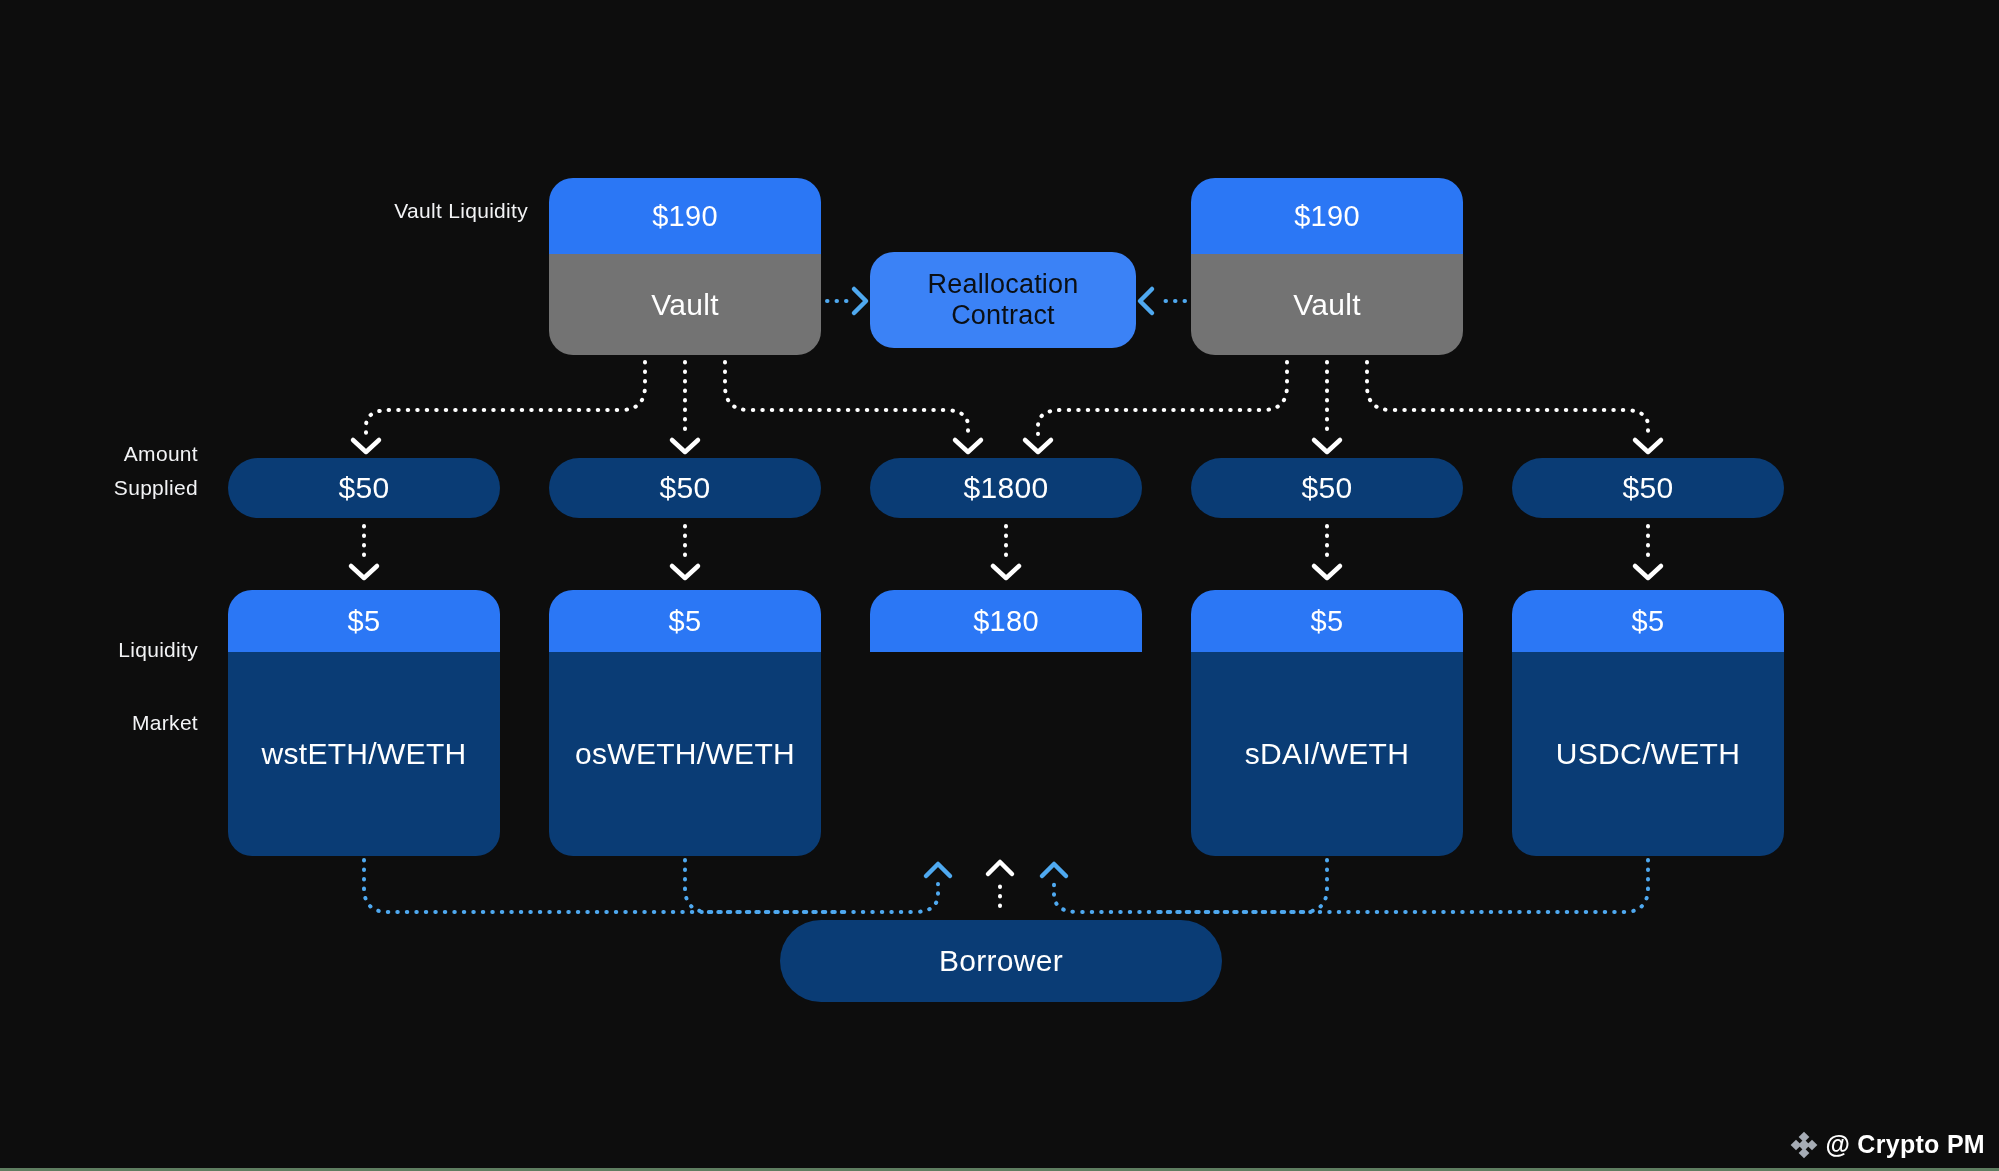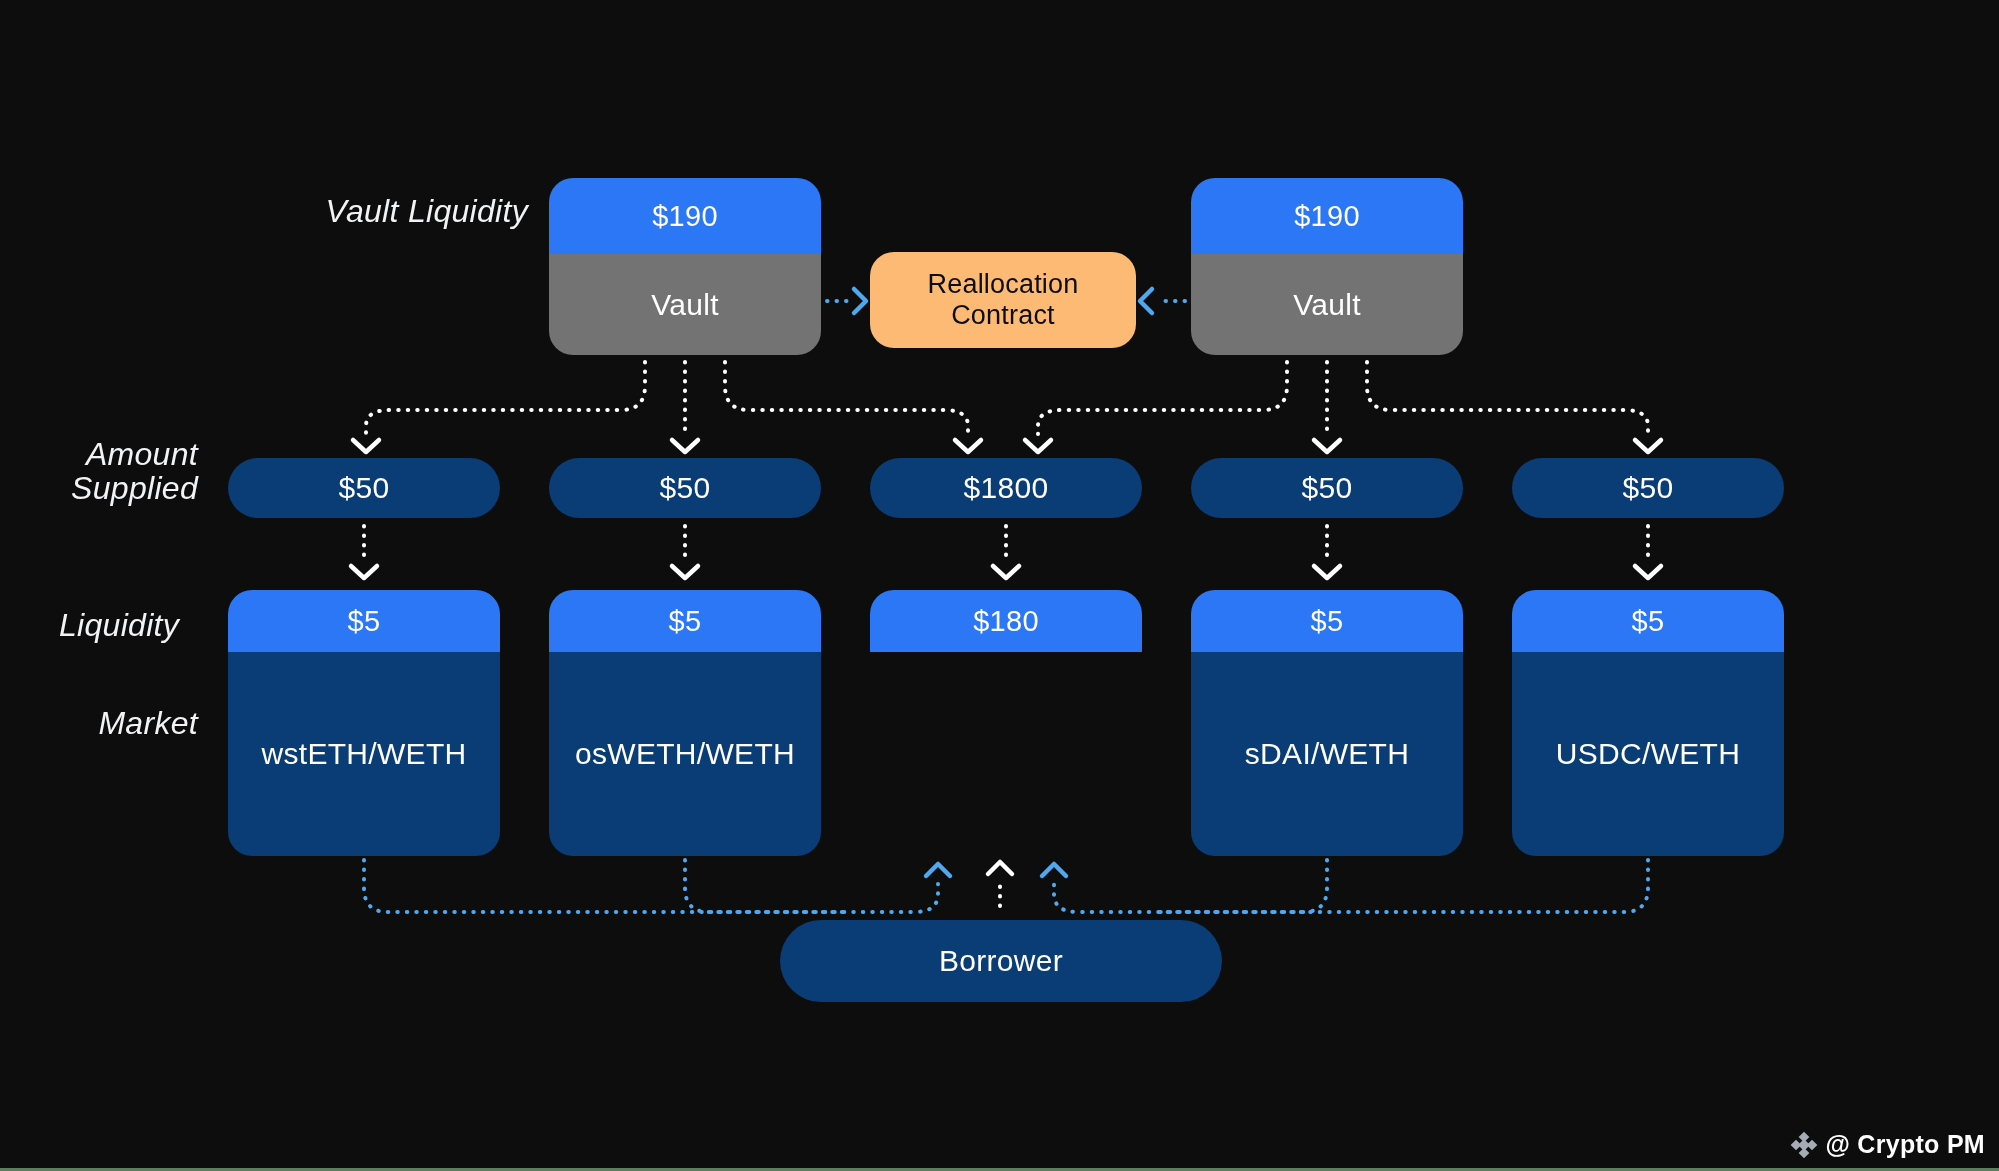--- a/index.html
+++ b/index.html
@@ -7,25 +7,25 @@
     position:relative;width:1999px;height:1171px;
     background:#0D0D0D;overflow:hidden;
     font-family:"Liberation Sans",sans-serif;
     color:#FFFFFF;
   }
   .conn{position:absolute;left:0;top:0;pointer-events:none;}
 
   
   .side-label{
     position:absolute;text-align:right;color:#F2F3F5;
-    font-size:32px;line-height:34px;letter-spacing:.3px;font-weight:400;font-style:italic;
+    font-size:21px;line-height:34px;letter-spacing:.3px;font-weight:400;
   }
   .lbl-vault-liquidity{left:300px;top:194px;width:228px;}
   .lbl-amount{left:40px;top:437px;width:158px;}
-  .lbl-liquidity{left:40px;top:608px;width:158px;text-align:center;}
+  .lbl-liquidity{left:40px;top:633px;width:158px;}
   .lbl-market{left:40px;top:706px;width:158px;}
 
   
   .card{
     position:absolute;width:272px;border-radius:24px;overflow:hidden;
     display:flex;flex-direction:column;
   }
   .vault{top:178px;height:177px;}
   .market{top:590px;height:266px;}
   .card-header{
@@ -37,21 +37,21 @@
   .card-body{
     flex:1;display:flex;align-items:center;justify-content:center;
     font-size:30px;letter-spacing:.3px;
   }
   .vault .card-body{background:#737373;}
   .market .card-body{background:#0A3C75;}
 
   
   .realloc{
     position:absolute;left:870px;top:252px;width:266px;height:96px;
-    background:#fdba74;color:#0B0F14;border-radius:24px;
+    background:#3b82f6;color:#0B0F14;border-radius:24px;
     display:flex;flex-direction:column;align-items:center;justify-content:center;
     font-size:27px;line-height:31px;letter-spacing:.2px;font-weight:500;
   }
 
   
   .pill{
     position:absolute;height:60px;background:#0A3C75;border-radius:30px;
     display:flex;align-items:center;justify-content:center;
     font-size:30px;letter-spacing:.3px;
   }

